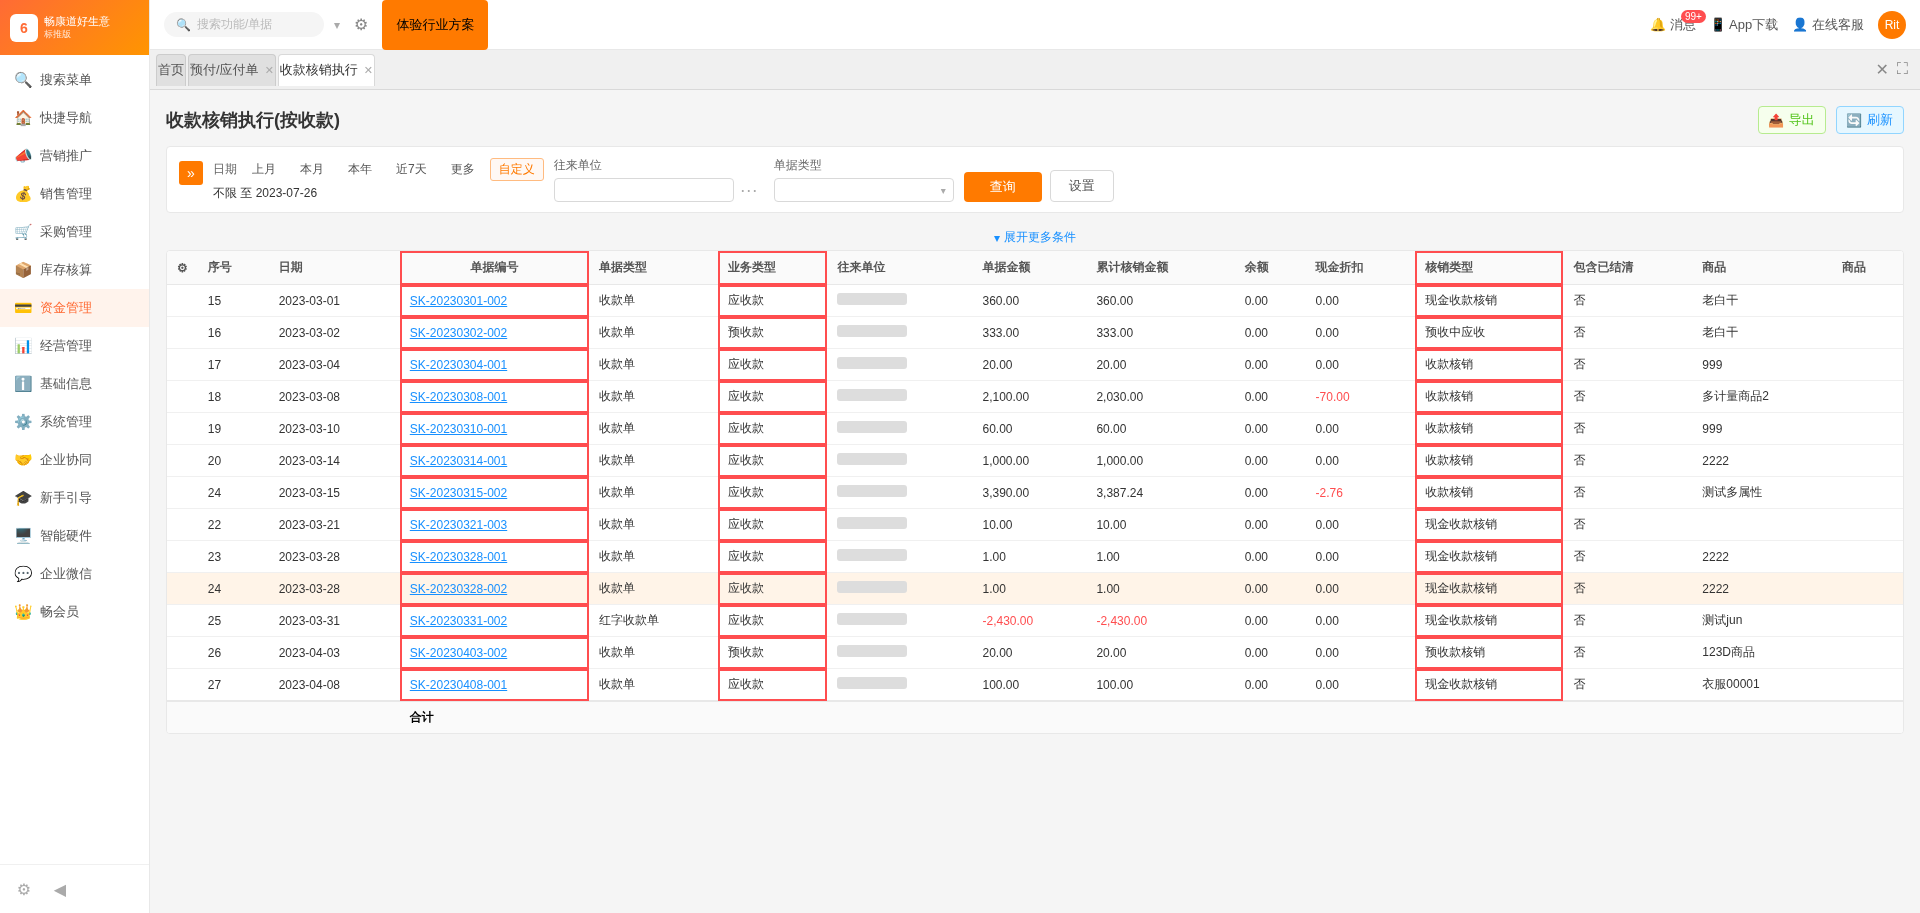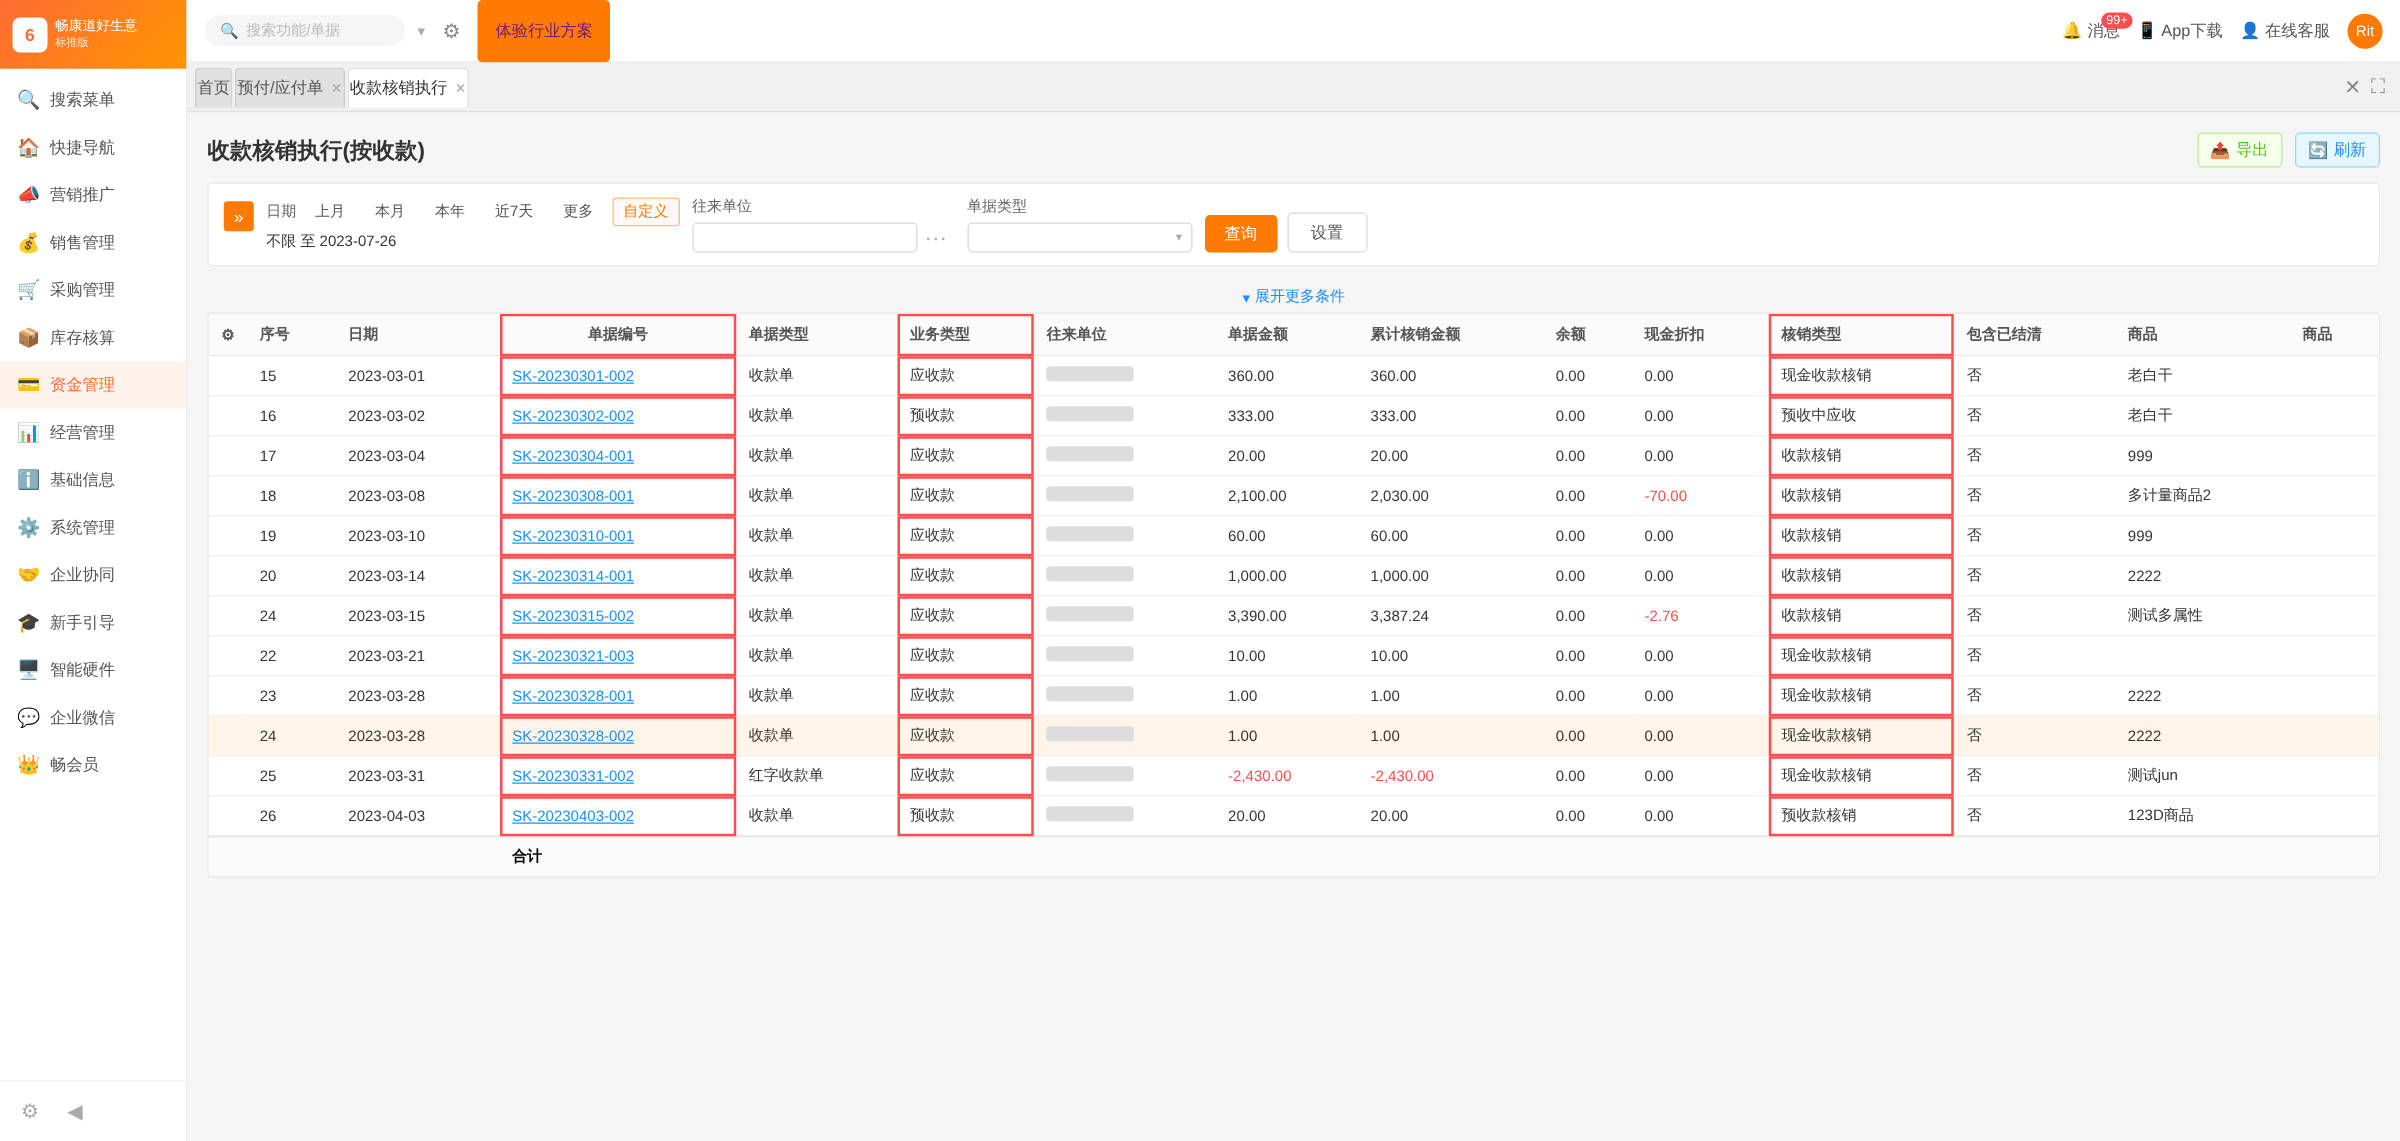--- a/index.html
+++ b/index.html
@@ -71,21 +71,21 @@
       border-radius: 14px;
       padding: 4px 12px;
       display: flex; align-items: center; gap: 6px;
       color: #aaa; font-size: 12px;
       min-width: 160px;
     }
     .topbar-arrow { color: #aaa; font-size: 12px; cursor: pointer; }
     .topbar-gear { color: #888; font-size: 16px; cursor: pointer; padding: 4px; }
     .topbar-solution {
       background: #ff7a00;
-      color: #701a75;
+      color: #000000;
       border: none;
       border-radius: 4px;
       padding: 16px 14px;
       font-size: 13px;
       cursor: pointer;
     }
     .topbar-spacer { flex: 1; }
     .topbar-right { display: flex; align-items: center; gap: 14px; color: #555; font-size: 13px; }
     .topbar-badge-wrap { position: relative; cursor: pointer; }
     .topbar-badge {
@@ -203,21 +203,21 @@
       font-size: 12px; color: #333; width: 180px;
       outline: none; appearance: none; background: #fff;
     }
     .filter-select-arrow {
       position: absolute; right: 8px; top: 50%; transform: translateY(-50%);
       color: #aaa; font-size: 10px; pointer-events: none;
     }
     .btn-query {
       background: #ff7a00; color: #fff;
       border: none; border-radius: 4px;
-      padding: 6px 16px; font-size: 13px; cursor: pointer;
+      padding: 6px 26px; font-size: 13px; cursor: pointer;
     }
     .btn-setting {
       background: #fff; color: #555;
       border: 1px solid #d9d9d9; border-radius: 4px;
       padding: 6px 18px; font-size: 13px; cursor: pointer;
     }
     .expand-row {
       display: flex; justify-content: center; align-items: center;
       padding: 4px 0;
       color: #1890ff; font-size: 12px; cursor: pointer;
@@ -679,20 +679,37 @@
               <td><span style="display:inline-block;width:70px;height:12px;background:#ddd;border-radius:3px;"></span></td>
               <td>20.00</td>
               <td>20.00</td>
               <td>0.00</td>
               <td>0.00</td>
               <td style="outline: rgb(255, 77, 79) solid 2px; outline-offset: -2px;">预收款核销</td>
               <td>否</td>
               <td>123D商品</td>
               <td></td>
             </tr>
+            <tr>
+              <td></td>
+              <td>27</td>
+              <td>2023-04-08</td>
+              <td class="td-link" style="outline: rgb(255, 77, 79) solid 2px; outline-offset: -2px;">SK-20230408-001</td>
+              <td>收款单</td>
+              <td style="outline: rgb(255, 77, 79) solid 2px; outline-offset: -2px;">应收款</td>
+              <td><span style="display:inline-block;width:70px;height:12px;background:#ddd;border-radius:3px;"></span></td>
+              <td>100.00</td>
+              <td>100.00</td>
+              <td>0.00</td>
+              <td>0.00</td>
+              <td style="outline: rgb(255, 77, 79) solid 2px; outline-offset: -2px;">现金收款核销</td>
+              <td>否</td>
+              <td>衣服00001</td>
+              <td></td>
+            </tr>
           </tbody>
         <tfoot>
           <tr>
             <td></td>
             <td></td>
             <td></td>
             <td>合计</td>
             <td></td>
             <td></td>
             <td></td>

